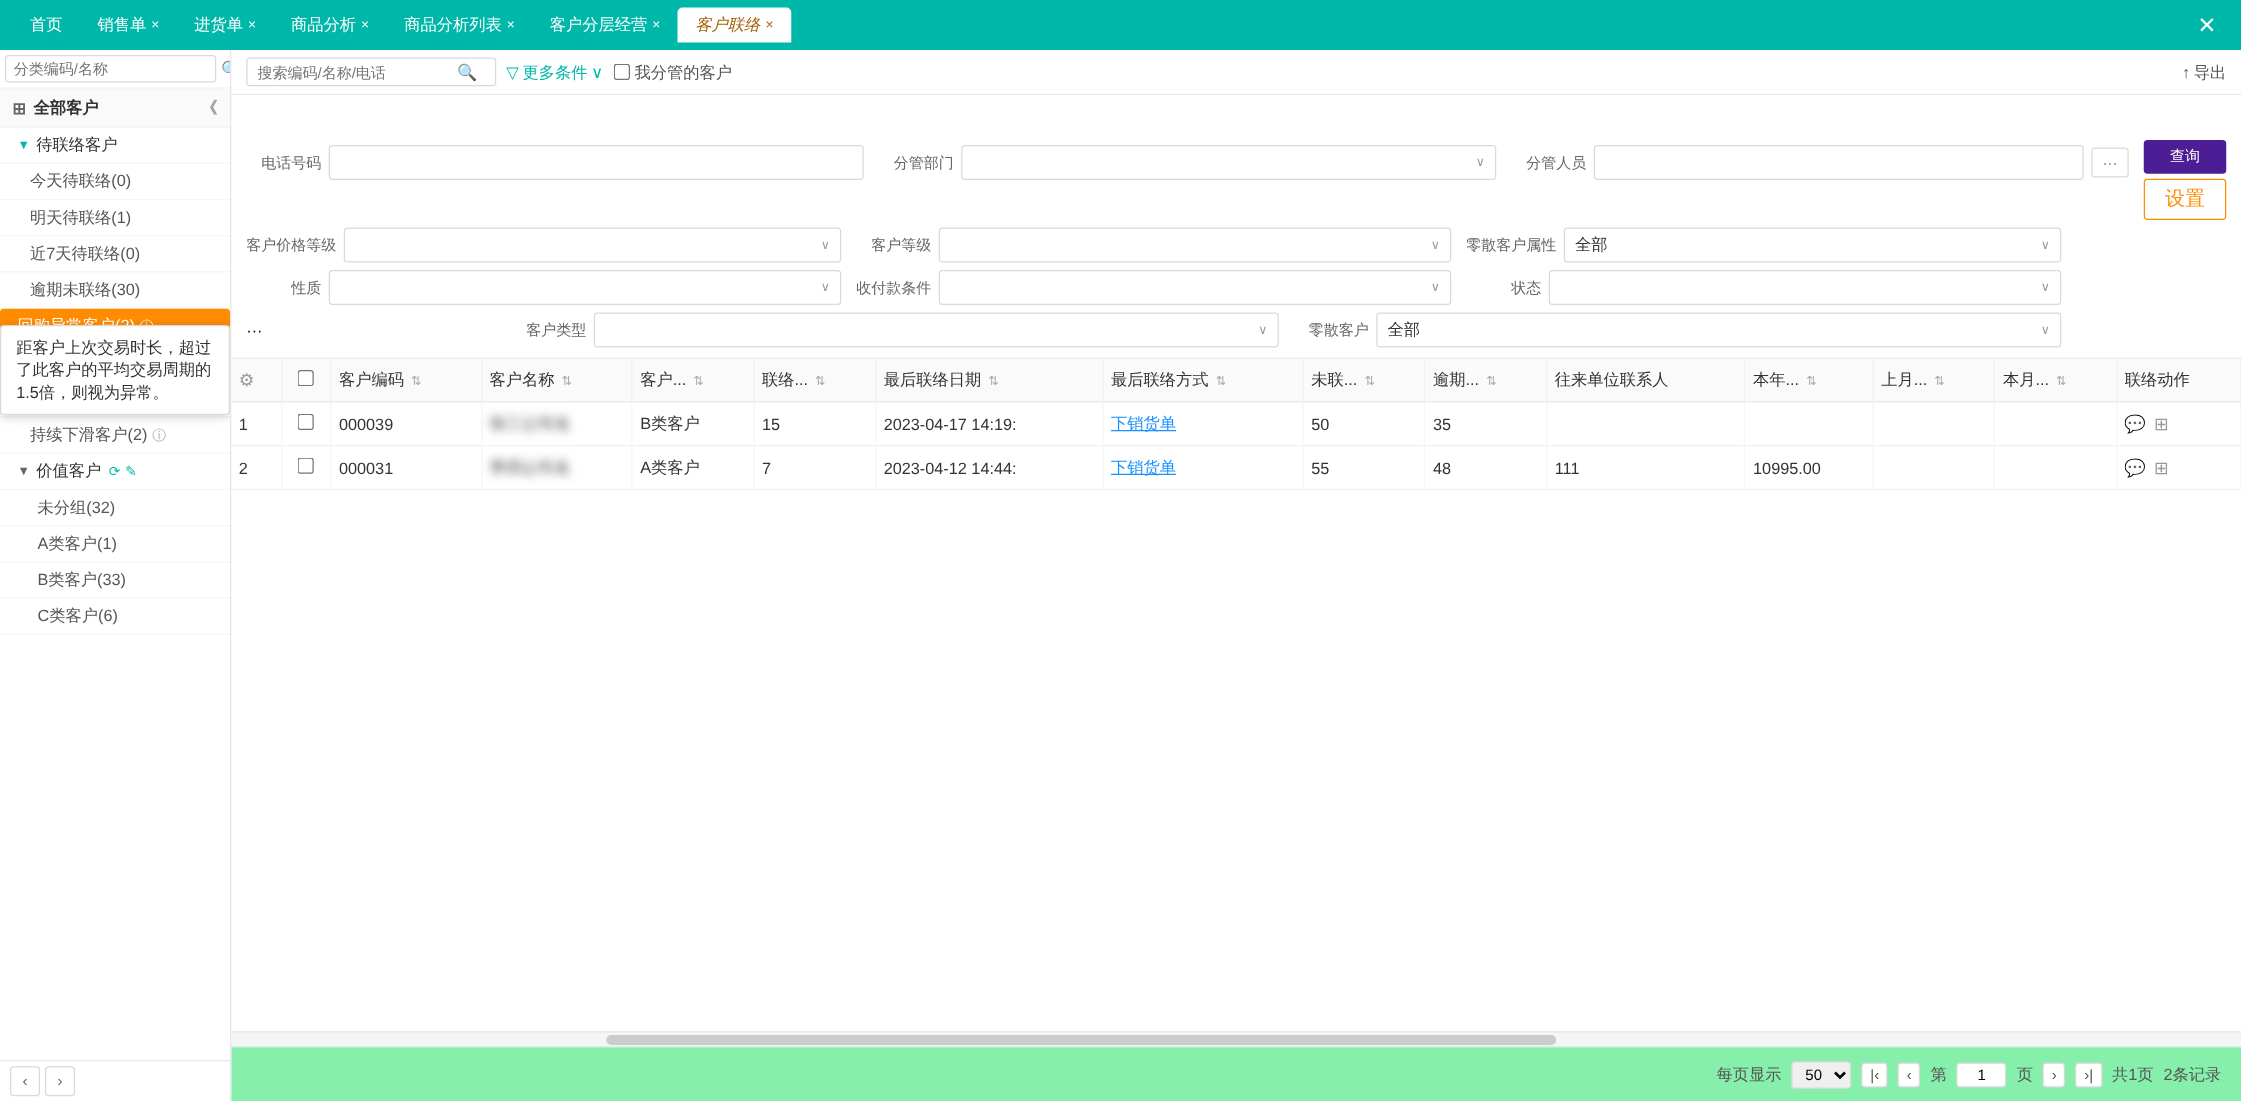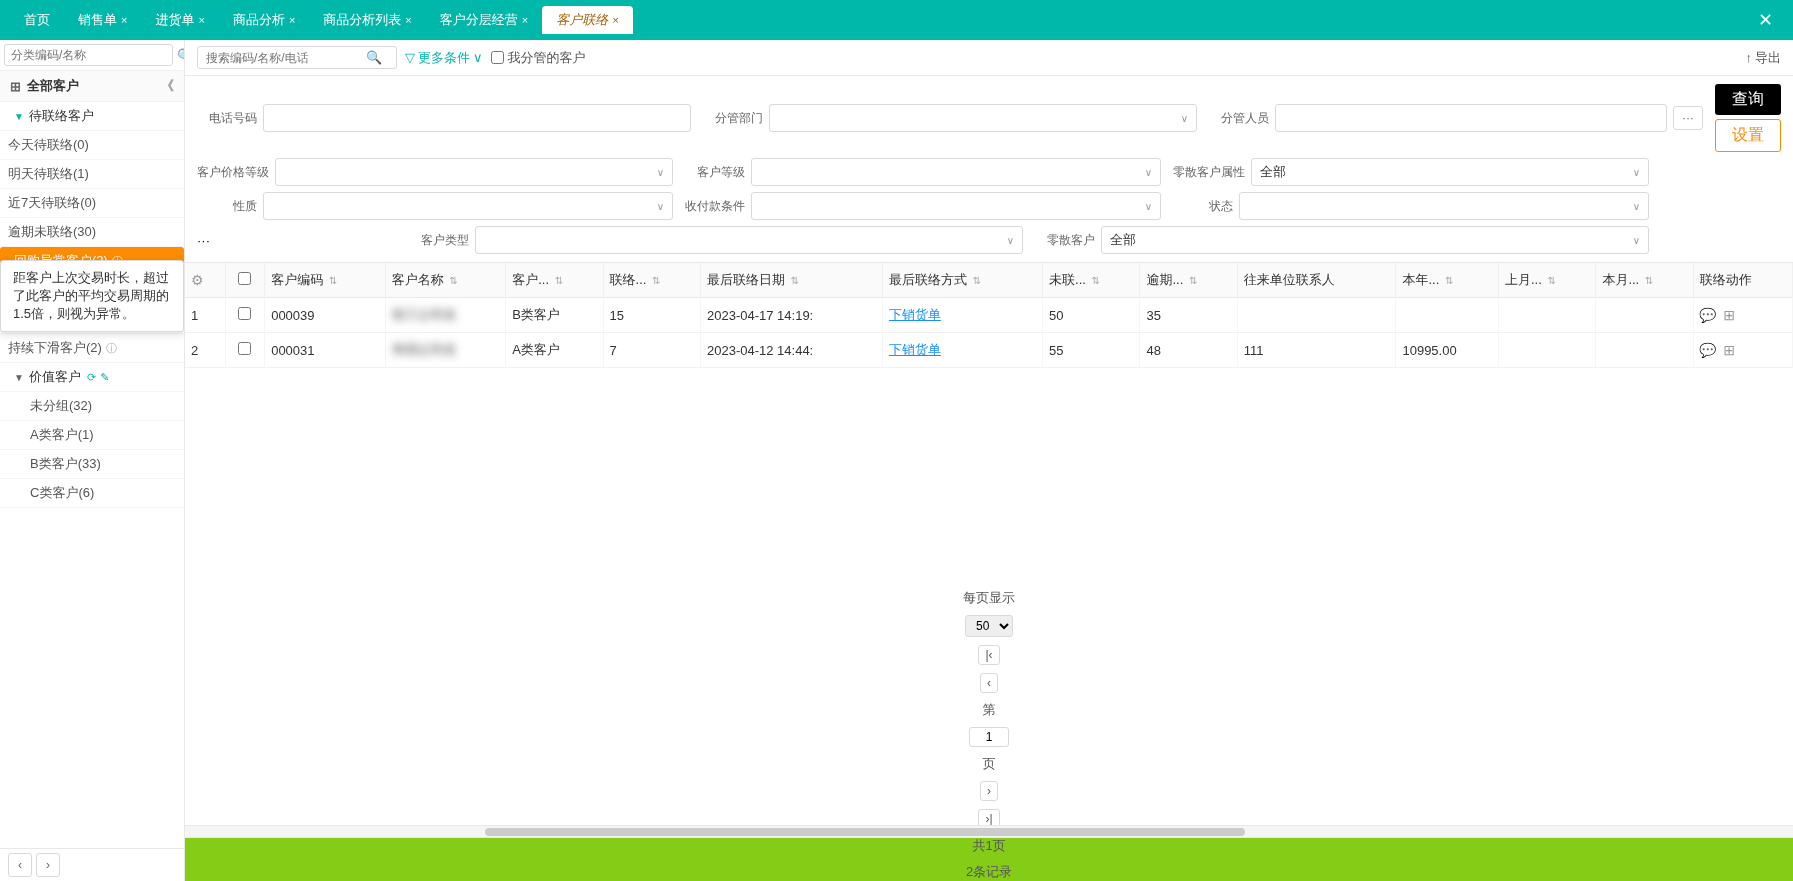--- a/index.html
+++ b/index.html
@@ -94,21 +94,21 @@
     .sidebar-group-header {
       display: flex;
       align-items: center;
       padding: 5px 10px 5px 14px;
       cursor: pointer;
       color: #333;
       border-bottom: 1px solid #f5f5f5;
     }
     .sidebar-group-header .triangle { margin-right: 5px; color: #00b8a9; font-size: 10px; }
     .sidebar-item {
-      padding: 5px 10px 5px 8px;
+      padding: 5px 10px 5px 24px;
       cursor: pointer;
       color: #555;
       border-bottom: 1px solid #f5f5f5;
     }
     .sidebar-item.active {
       background: #ff8c00;
       color: #fff;
       border-radius: 3px;
     }
     .sidebar-sub-group {
@@ -245,27 +245,28 @@
       font-size: 12px;
       background: #fff;
     }
     .action-btns {
       display: flex;
       flex-direction: column;
       gap: 4px;
       margin-left: auto;
     }
     .btn-query {
-      background: #000000;
+      background: #4c1d95;
       color: #fff;
       border: none;
       border-radius: 3px;
       padding: 5px 16px;
       cursor: pointer;
-      font-size: 16px;
+      font-size: 12px;
+      margin-top: 28px;
     }
     .btn-settings {
       background: #fff;
       color: #ff8c00;
       border: 1px solid #ff8c00;
       border-radius: 3px;
       padding: 5px 16px;
       cursor: pointer;
       font-size: 16px;
     }
@@ -337,30 +338,29 @@
     }
     .action-icon {
       color: #999;
       cursor: pointer;
       font-size: 14px;
     }
 
     
     .pagination-bar {
       height: 44px;
-      background: #84cc16;
+      background: #86efac;
       border-top: 1px solid #e8e8e8;
       display: flex;
       align-items: center;
       justify-content: flex-end;
       padding: 0 16px;
       gap: 8px;
       font-size: 12px;
       color: #555;
-      flex-direction: column;
     }
     .pagination-bar .page-size-select {
       border: 1px solid #d9d9d9;
       border-radius: 3px;
       padding: 2px 6px;
       font-size: 12px;
       outline: none;
     }
     .pagination-bar .page-btn {
       border: 1px solid #d9d9d9;

